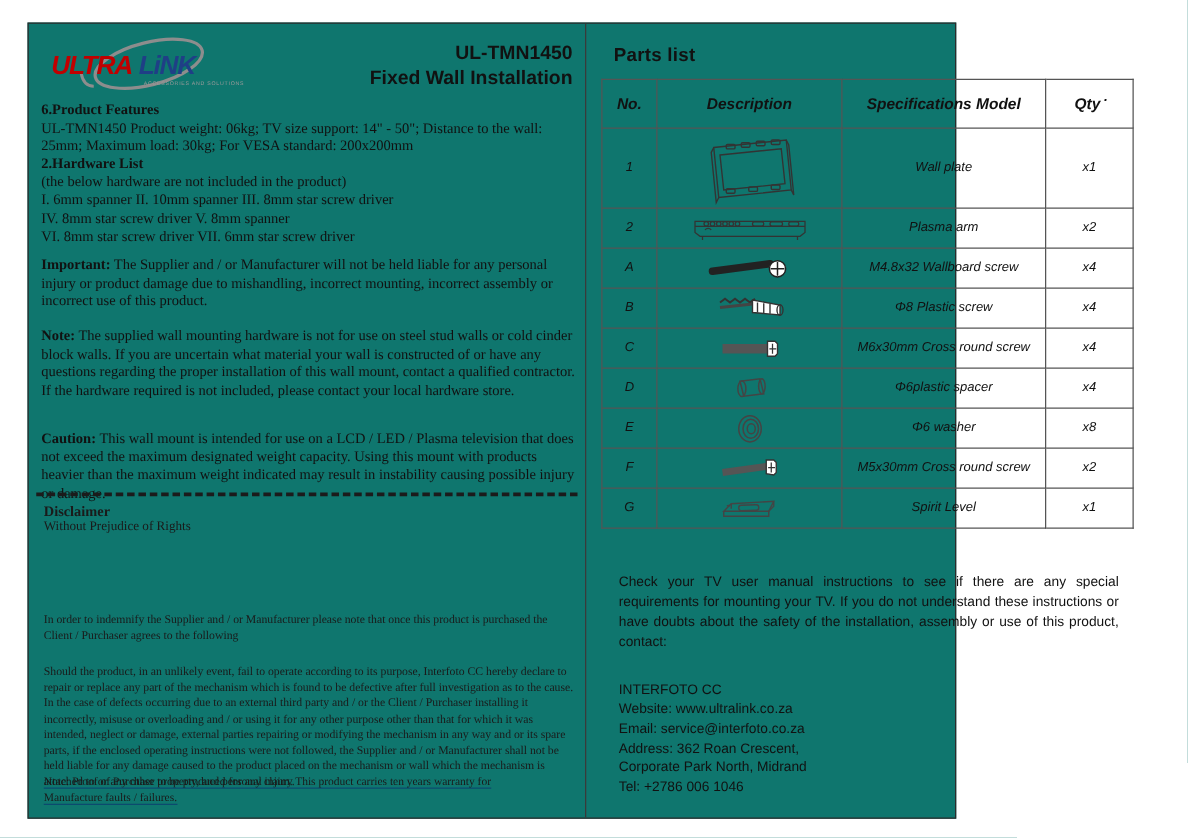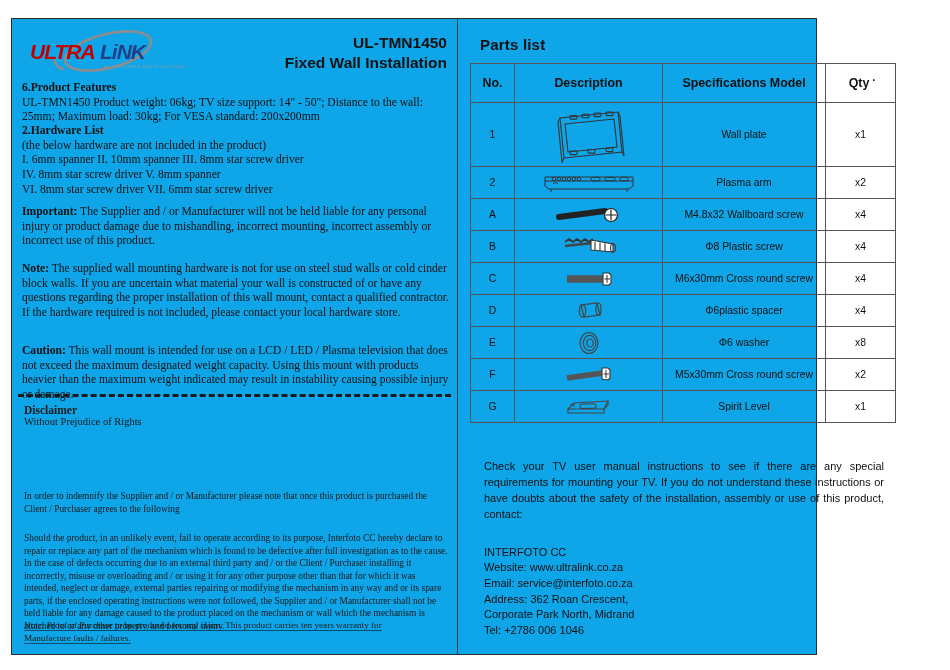--- a/index.html
+++ b/index.html
@@ -1,18 +1,18 @@
 <!DOCTYPE html>
 <html><head>
 <meta charset="utf-8">
 <style>
   html,body{margin:0;padding:0;background:#fff;}
   body{width:950px;height:670px;font-family:"Liberation Serif",serif;position:relative;overflow:hidden;}
 
-  #sheet{position:absolute;left:11px;top:18px;width:806px;height:637px;border:1.6px solid #2b2b2b;box-sizing:border-box;background:#0ea5e9;}
+  #sheet{position:absolute;left:22px;top:18px;width:743px;height:637px;border:1.6px solid #2b2b2b;box-sizing:border-box;background:#0f766e;}
 
   
   .v-div{position:absolute;left:445px;top:0;width:0;height:100%;border-left:1.6px solid #3a3a3a;}
 
   
   .left{position:absolute;left:0;top:0;width:445px;height:100%;}
   .logo-wrap{position:absolute;left:12px;top:10px;width:170px;height:48px;}
   .logo-svg{display:block;}
   .title-block{position:absolute;left:190px;top:14px;width:245px;text-align:right;font-family:"Liberation Sans",sans-serif;font-weight:bold;font-size:15.5px;color:#111;line-height:1.28;}
 
@@ -28,21 +28,21 @@
   .dis-s{font-size:10.5px;}
   .dis-p{font-size:9.4px;line-height:1.33;text-align:left;margin-top:44px;}
   .dis-note{font-size:9.2px;line-height:1.45;}
   .dis-note span{border-bottom:1px solid #0c4a6e;display:inline;}
 
   
   .right{position:absolute;left:446px;top:0;width:452px;height:100%;font-family:"Liberation Sans",sans-serif;}
   .pl-title{position:absolute;left:22px;top:17px;font-size:15px;font-weight:bold;color:#111;letter-spacing:.2px;}
 
   table.parts{position:absolute;left:12px;top:44px;width:425px;border-collapse:collapse;table-layout:fixed;}
-  table.parts th,table.parts td{border:1px solid #555;text-align:center;vertical-align:middle;color:#111;}
+  table.parts th,table.parts td{border:1px solid #555;text-align:center;vertical-align:middle;color:#111;font-style:italic;}
   table.parts th{font-size:12.4px;font-weight:bold;padding:6px 2px;height:26px;}
   table.parts td{font-size:10.4px;padding:2px;}
   .c-no{width:44px;}
   .c-desc{width:148px;}
   .c-spec{width:163px;}
   .c-qty{width:70px;}
   td.no{font-size:12px;}
   td.qty{font-size:11.6px;}
   .qty-dot{position:relative;top:-6px;left:3px;font-size:11px;}
   .icon-cell svg{display:block;margin:0 auto;}

